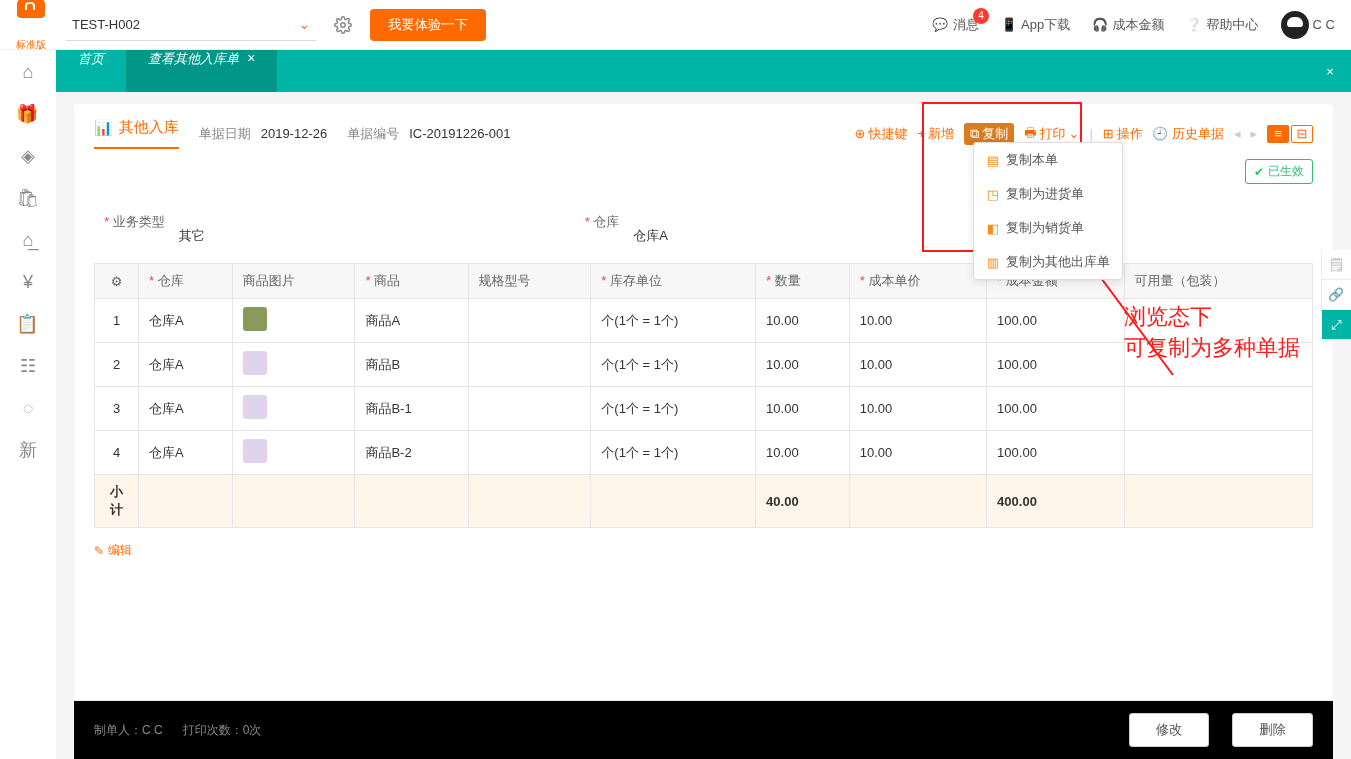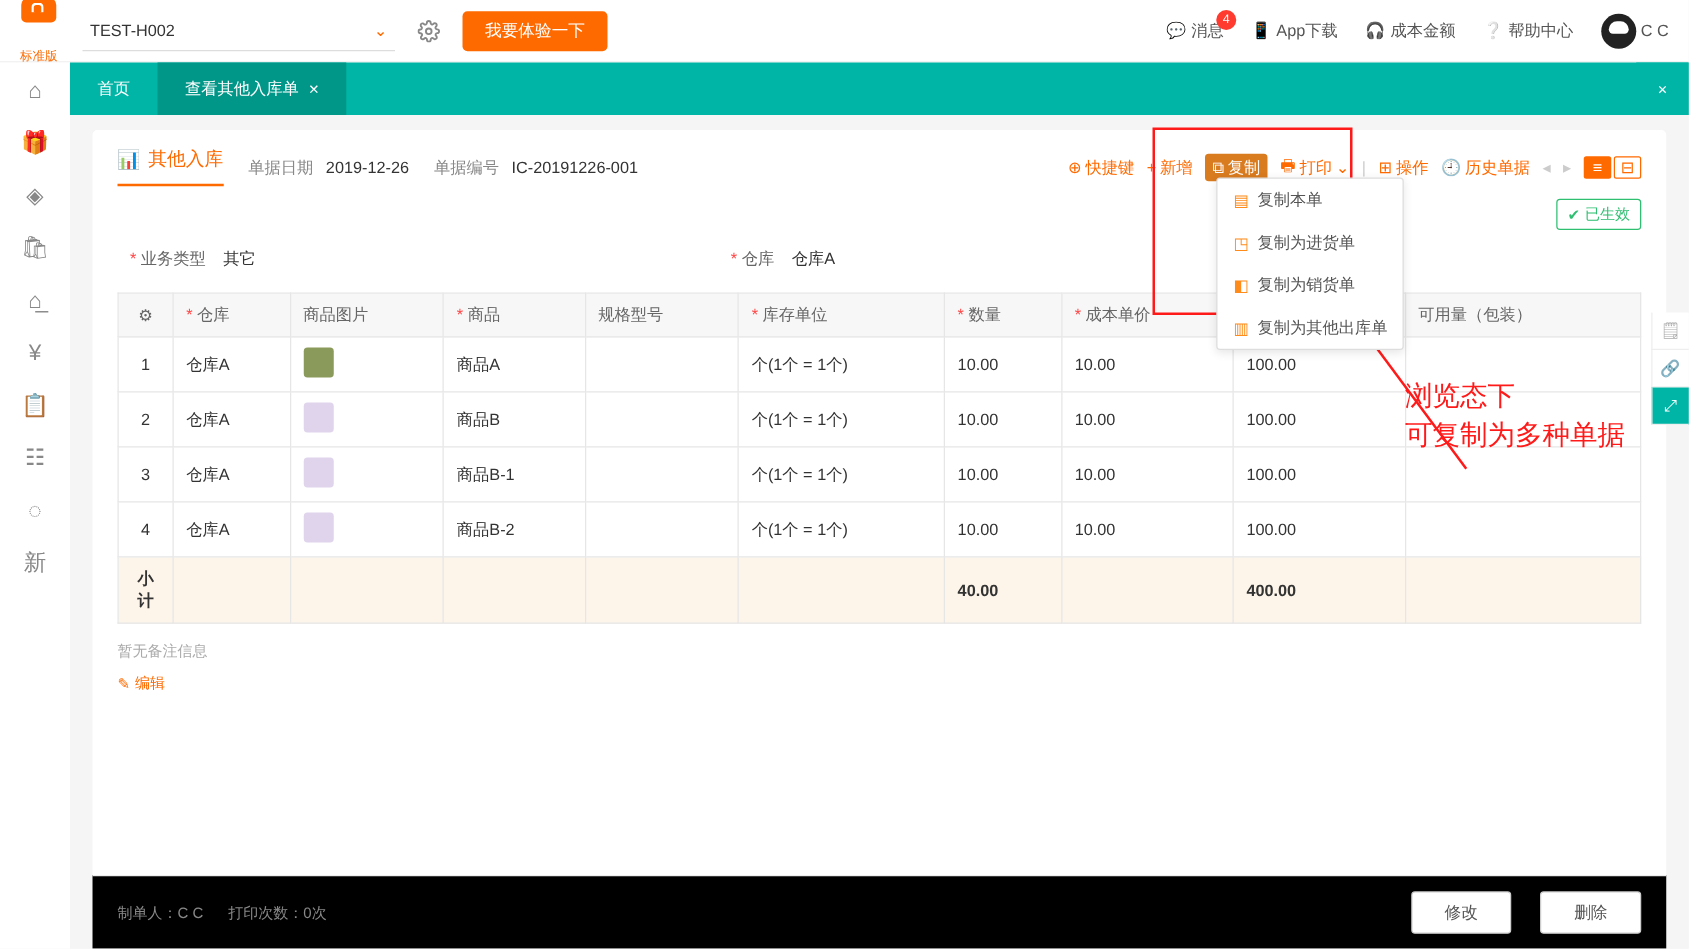--- a/index.html
+++ b/index.html
@@ -22,21 +22,21 @@
 .avatar { width: 28px; height: 28px; border-radius: 50%; background: #222; position: relative; display:inline-block; }
 .avatar::after { content:""; position:absolute; top:6px; left:6px; width:16px; height:10px; background:#fff; border-radius:8px 8px 4px 4px; }
 
 
 .body { flex: 1; display: flex; min-height: 0; }
 .left-nav { width: 56px; background: #fff; display: flex; flex-direction: column; align-items: center; padding-top: 12px; gap: 22px; }
 .left-nav .nav-ic { width: 20px; height: 20px; color: #888; display:flex; align-items:center; justify-content:center; font-size:18px; }
 
 .main { flex: 1; display: flex; flex-direction: column; min-width: 0; }
 .tabs { height: 42px; background: #00b5a5; display: flex; align-items: stretch; }
-.tab { padding: 0 22px; display: flex; align-items: center; color: #fff; gap: 8px; }
+.tab { padding: 0 22px; display: flex; align-items: flex-start; color: #fff; gap: 8px; font-style: italic; }
 .tab.active { background: #009688; }
 .tab .close { font-size: 14px; }
 .tabs-close-all { margin-left: auto; width: 42px; display: flex; align-items: center; justify-content: center; color: #fff; background: #00b5a5; }
 
 .content { flex: 1; padding: 12px 18px 0 18px; overflow: auto; background: #f5f5f5; display:flex; flex-direction:column; }
 .card { background: #fff; border-radius: 4px; padding: 0; position: relative; flex:1; display:flex; flex-direction:column; }
 
 
 .doc-hd { display: flex; align-items: center; padding: 14px 20px 0 20px; gap: 20px; }
 .doc-tab { display: flex; align-items: center; gap: 6px; color: #ff6a00; font-size: 15px; border-bottom: 2px solid #ff6a00; padding-bottom: 10px; }
@@ -53,21 +53,21 @@
 
 
 .status-row { display: flex; justify-content: flex-end; padding: 10px 20px 0 20px; }
 .status-chip { border: 1px solid #2fbf71; color: #2fbf71; border-radius: 3px; padding: 3px 8px; font-size: 12px; display: flex; align-items:center; gap:4px; }
 
 
 .fields { display: flex; padding: 14px 20px 18px 20px; gap: 80px; }
 .field { display: flex; gap: 14px; align-items: center; }
 .field .lbl::before { content: "* "; color: #f44; }
 .field .lbl { color: #666; }
-.field .v { color: #333; }
+.field .v { color: #333; margin-top: 29px; }
 
 
 .tbl-wrap { padding: 0 20px; }
 table { width: 100%; border-collapse: collapse; }
 th, td { border: 1px solid #e6e6e6; padding: 8px 10px; text-align: left; font-weight: normal; font-size: 13px; }
 th { background: #f7f7f7; color: #666; }
 th.req::before { content:"* "; color:#f44; }
 td.idx, th.idx { text-align: center; width: 44px; }
 tr.subtotal td { background: #fdf5ea; font-weight: bold; }
 .prod-img { width: 24px; height: 24px; background: #8a9a5b; border-radius: 3px; display:inline-block; }
@@ -340,21 +340,20 @@
                   <td>40.00</td>
                   <td></td>
                   <td>400.00</td>
                   <td></td>
                 </tr>
               </tbody>
             </table>
           </div>
 
           <div class="remark">
-            <div class="empty">暂无备注信息</div>
             <div class="edit">
                 <span>✎</span>
                 <span>编辑</span>
               </div>
           </div>
 
           <div class="footer">
             <div class="info">
               <span><span>制单人：</span><span>C C</span></span>
               <span><span>打印次数：</span><span>0次</span></span>

